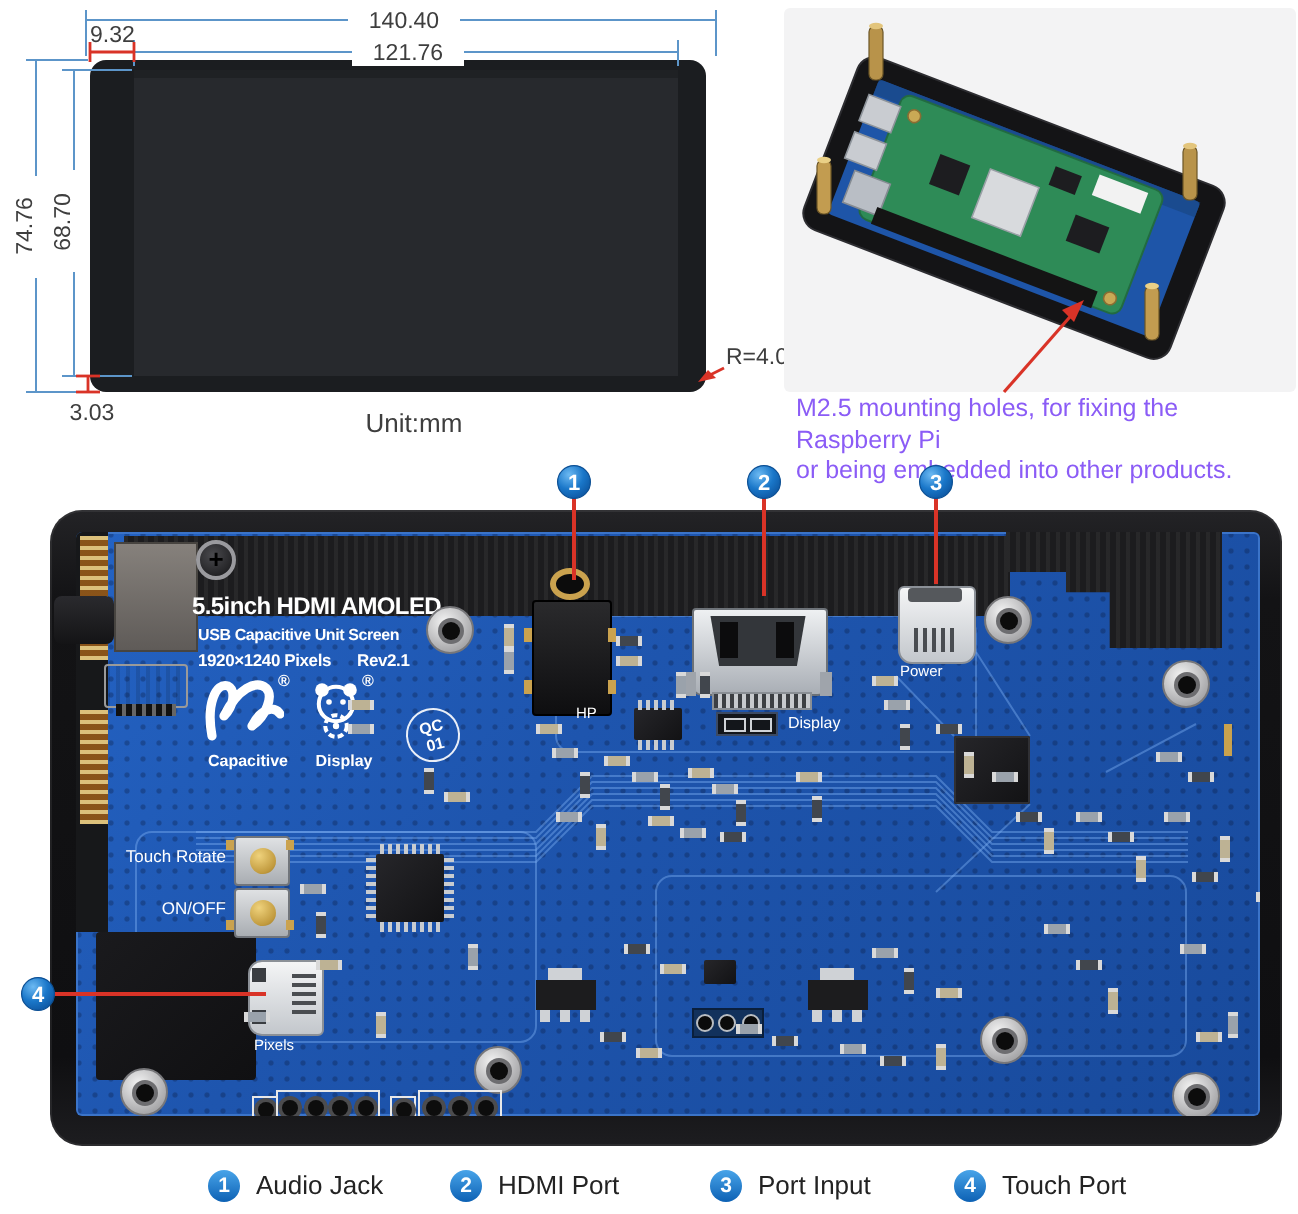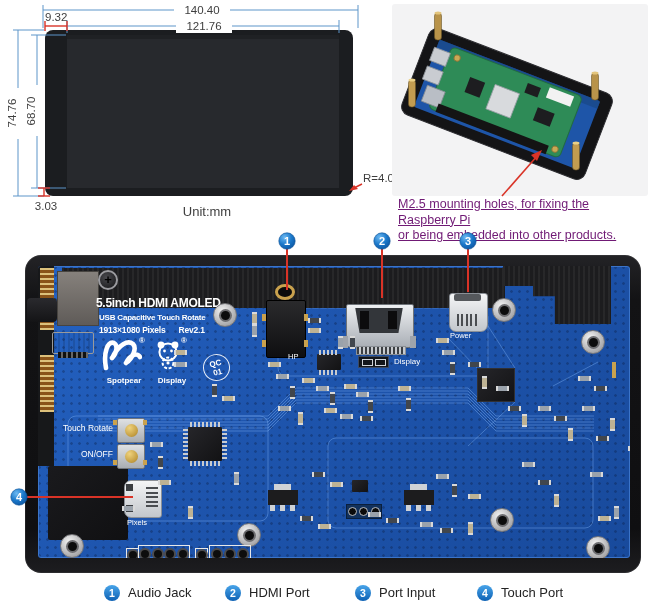--- a/index.html
+++ b/index.html
@@ -1,21 +1,21 @@
 <!DOCTYPE html>
 <html><head>
 <meta charset="utf-8">
 <style>
   html,body{margin:0;padding:0;background:#fff;}
   .canvas{position:relative;width:649px;height:607px;background:#fff;overflow:hidden;
           font-family:"Liberation Sans",sans-serif;}
   .abs{position:absolute;}
 
   
-  .caption{position:absolute;left:398px;top:197px;width:252px;font-size:12.5px;line-height:15.5px;color:#701a75;text-decoration:underline;}
+  .caption{position:absolute;left:398px;top:197px;width:252px;font-size:12.5px;line-height:15.5px;color:#8b5cf6;}
 
   
   .pcb-fig{position:absolute;left:0;top:232px;width:649px;height:342px;}
   .frame{position:absolute;left:25px;top:23px;width:616px;height:318px;border-radius:16px;
          background:linear-gradient(180deg,#232326 0%,#131315 14%,#0f0f11 86%,#1d1d20 100%);
          box-shadow:inset 0 0 0 1px rgba(255,255,255,.07);}
   .pcb{position:absolute;left:38px;top:34px;width:592px;height:292px;border-radius:3px;overflow:hidden;
        background:
          radial-gradient(circle at 1.5px 1.5px, rgba(8,22,55,.30) 1px, transparent 1.6px),
          linear-gradient(135deg,#2463c4 0%,#1e55ae 40%,#184a9c 100%);
@@ -234,30 +234,30 @@
       <div class="strip" style="left:495px;top:0;width:78px;height:58px;clip-path:polygon(0 0,100% 0,100% 100%,28% 100%,28% 52%,0 52%)"></div>
       <div class="abs" style="left:0;top:0;width:16px;height:200px;background:#17181a"></div>
       <div class="orange" style="left:2px;top:2px;width:14px;height:62px"></div>
       <div class="orange" style="left:2px;top:89px;width:14px;height:57px"></div>
       <div class="grayblock" style="left:19px;top:5px;width:40px;height:53px"></div>
       <div class="ffc" style="left:14px;top:66px;width:40px;height:20px"></div>
       <div class="ffc-pins" style="left:20px;top:86px;width:30px;height:6px"></div>
       <div class="flextail" style="left:10px;top:200px;width:80px;height:74px"></div>
 
       <div class="silk title" style="left:58px;top:30px">5.5inch HDMI AMOLED</div>
-      <div class="silk subtitle" style="left:61px;top:47px">USB Capacitive Touch Rotate</div>
+      <div class="silk subtitle" style="left:61px;top:47px">USB Capacitive Unit Screen</div>
       <div class="silk specline" style="left:61px;top:59px">
-        <span>1913×1080 Pixels</span><span>Rev2.1</span>
+        <span>1920×1240 Pixels</span><span>Rev2.1</span>
       </div>
 
       <svg class="abs" style="left:64px;top:72px" width="40" height="34">
         <path d="M4 30 C1 14 6 3 12 5 C16 7 15 15 10 20 M10 20 C17 6 26 2 31 6 C35 10 31 20 24 25 M24 25 C28 17 35 14 38 19" stroke="#fff" stroke-width="4.6" fill="none" stroke-linecap="round"></path>
       </svg>
       <span class="silk regmark" style="left:101px;top:70px">®</span>
-      <div class="silk brandtxt" style="left:60px;top:110px;width:52px">Spotpear</div>
+      <div class="silk brandtxt" style="left:60px;top:110px;width:52px">Capacitive</div>
 
       <svg class="abs" style="left:114px;top:72px" width="32" height="34">
         <circle cx="9" cy="7" r="3.4" fill="#fff"></circle>
           <circle cx="23" cy="7" r="3.4" fill="#fff"></circle>
         <circle cx="16" cy="14" r="8.6" fill="none" stroke="#fff" stroke-width="2"></circle>
         <circle cx="12.5" cy="13" r="1.4" fill="#fff"></circle>
           <circle cx="19.5" cy="13" r="1.4" fill="#fff"></circle>
         <circle cx="16" cy="25" r="5.4" fill="none" stroke="#fff" stroke-width="2" stroke-dasharray="3 1.6"></circle>
         <circle cx="16" cy="25" r="1.6" fill="#fff"></circle>
       </svg>

